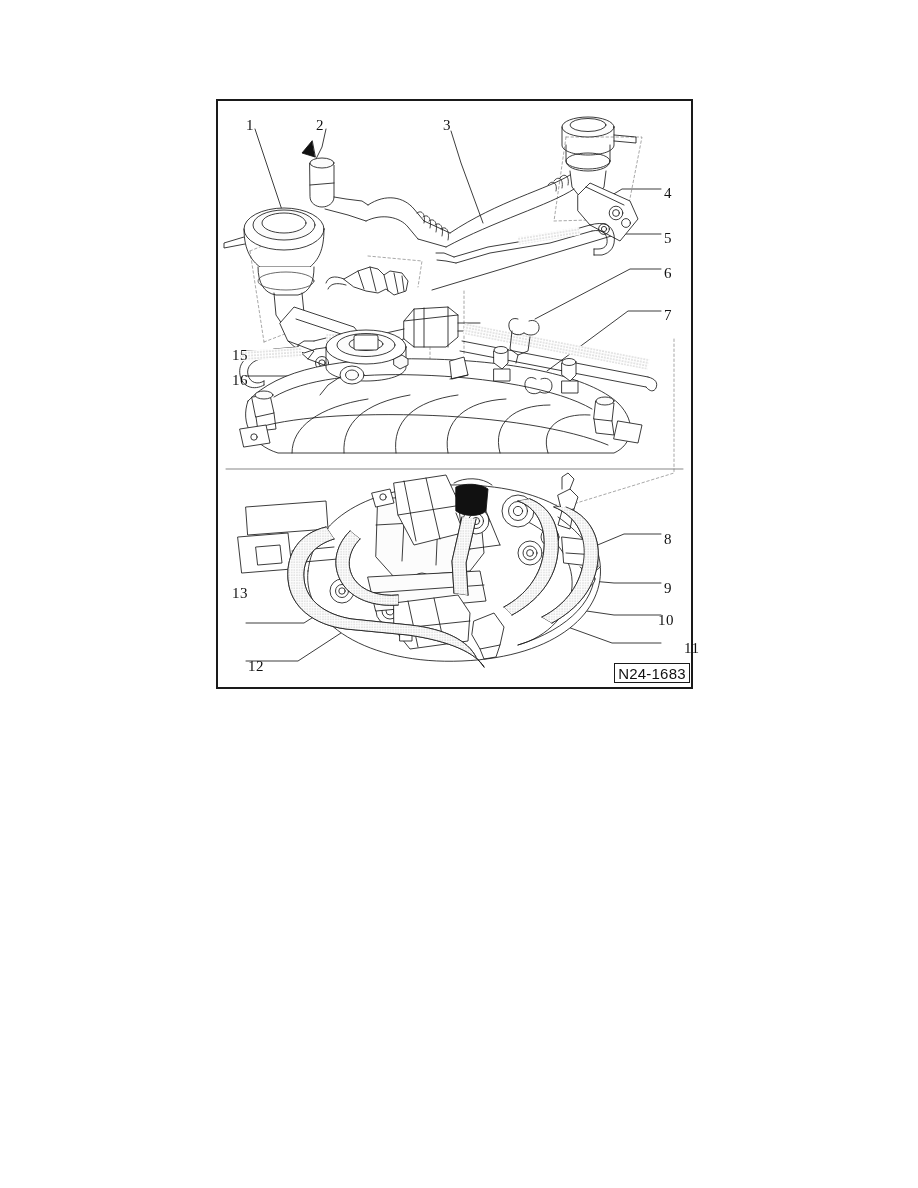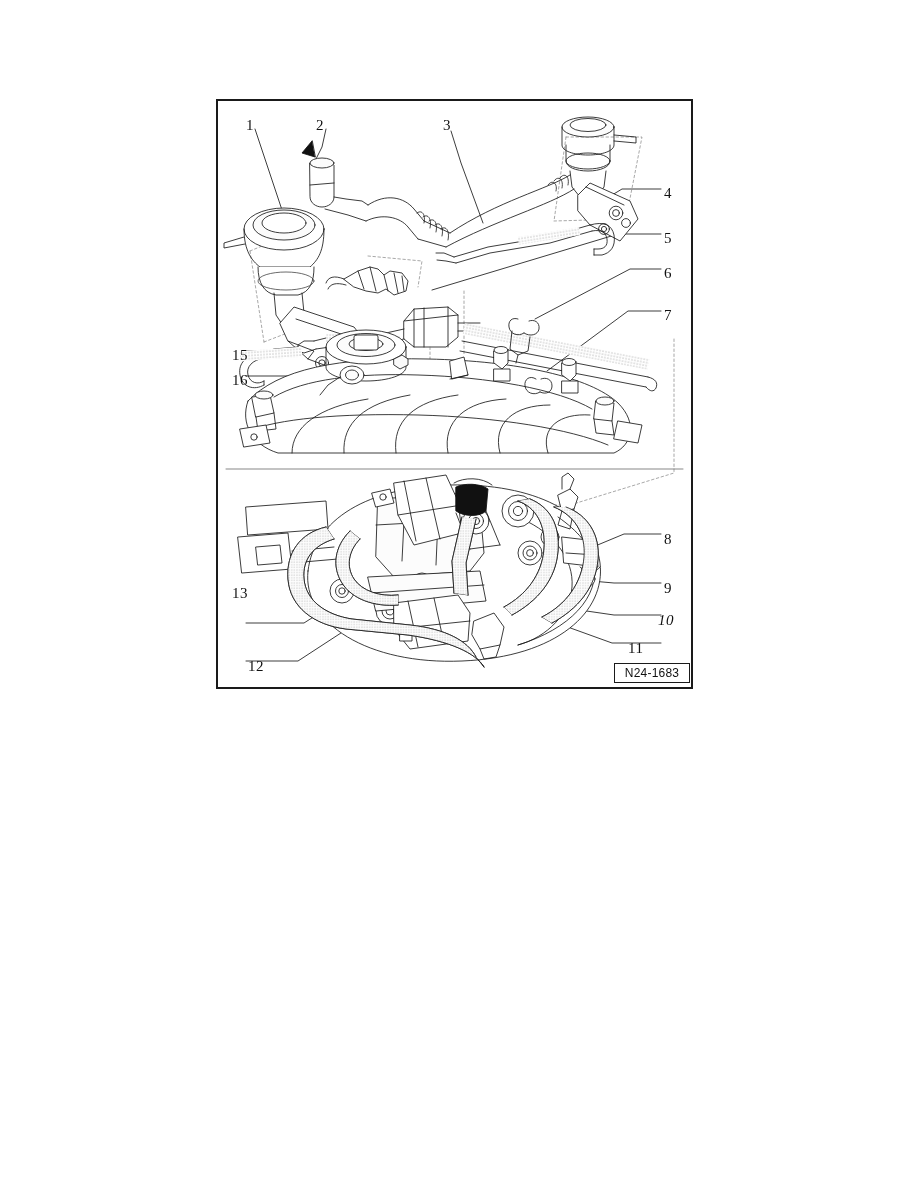--- a/index.html
+++ b/index.html
@@ -52,21 +52,21 @@
     height: 20px;
     border: 1.6px solid #1a1a1a;
     background: #ffffff;
     display: flex;
     align-items: center;
     justify-content: center;
     box-sizing: border-box;
   }
   #fig-id-box span {
     font-family: "Liberation Sans", sans-serif;
-    font-size: 12px;
+    font-size: 15px;
     color: #111111;
     letter-spacing: 0.2px;
   }
 </style>
 </head>
 <body>
 
 <div id="page">
 
   <div id="figure-frame">
@@ -428,20 +428,20 @@
 
   <div class="callout-num" style="left:246px; top:118px;">1</div>
   <div class="callout-num" style="left:316px; top:118px;">2</div>
   <div class="callout-num" style="left:443px; top:118px;">3</div>
   <div class="callout-num" style="left:664px; top:186px;">4</div>
   <div class="callout-num" style="left:664px; top:231px;">5</div>
   <div class="callout-num" style="left:664px; top:266px;">6</div>
   <div class="callout-num" style="left:664px; top:308px;">7</div>
   <div class="callout-num" style="left:664px; top:532px;">8</div>
   <div class="callout-num" style="left:664px; top:581px;">9</div>
-  <div class="callout-num" style="left:658px; top:613px;font-style:italic;">10</div>
-  <div class="callout-num" style="left:628px; top:641px;">11</div>
+  <div class="callout-num" style="left:658px; top:613px;">10</div>
+  <div class="callout-num" style="left:684px; top:641px;">11</div>
   <div class="callout-num" style="left:248px; top:659px;">12</div>
   <div class="callout-num" style="left:232px; top:586px;">13</div>
   <div class="callout-num" style="left:232px; top:373px;">16</div>
   <div class="callout-num" style="left:232px; top:348px;">15</div>
 
 </div>
 
 </body></html>

